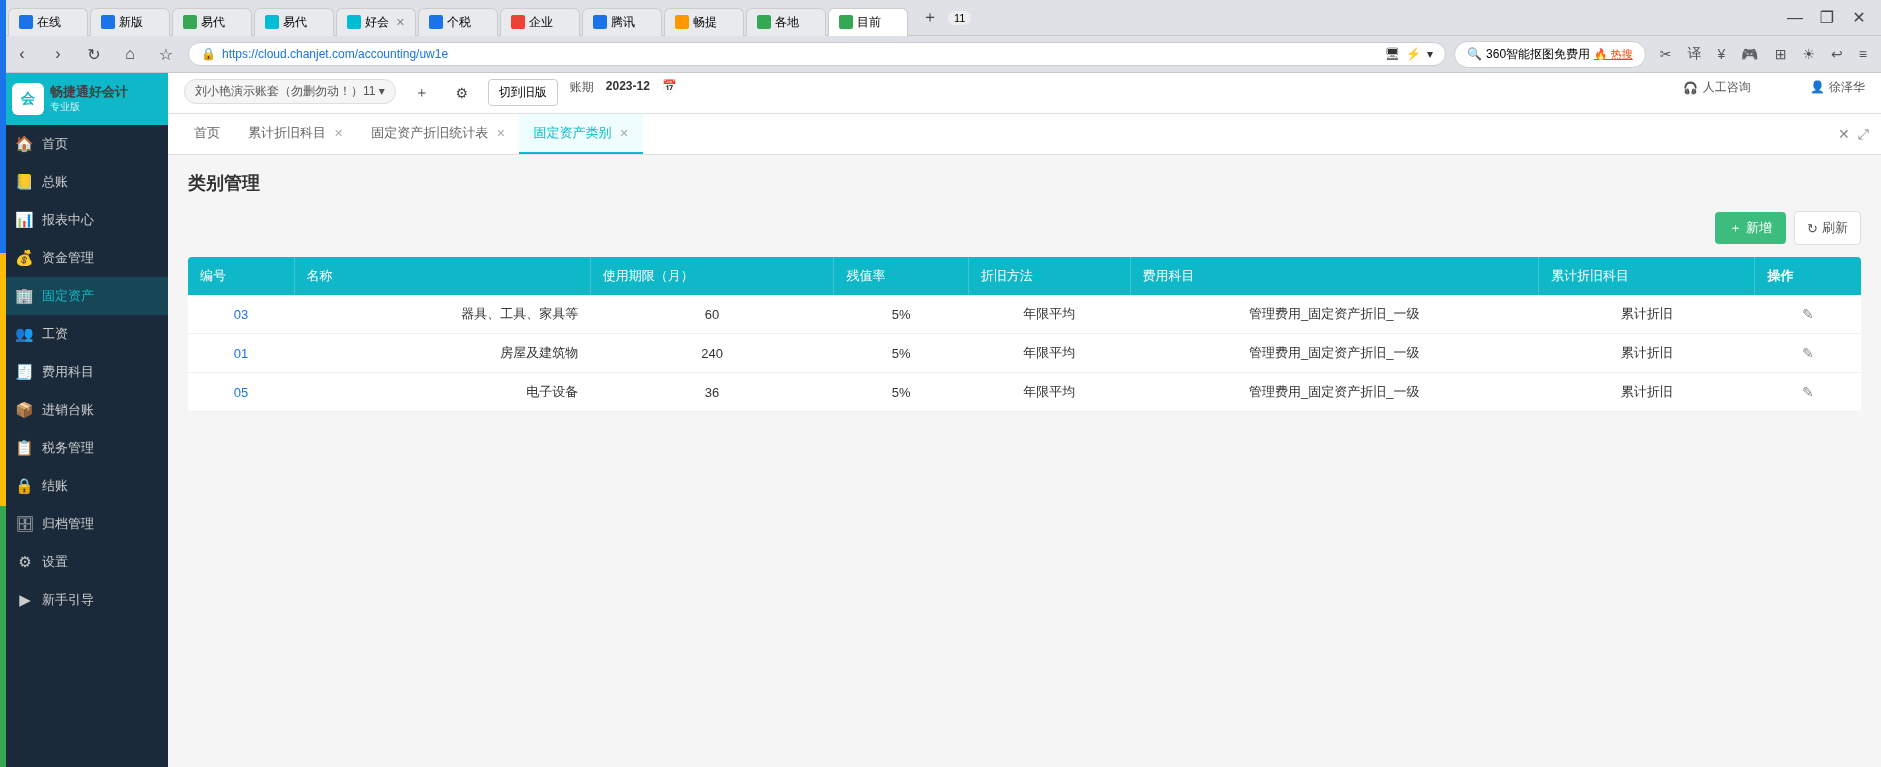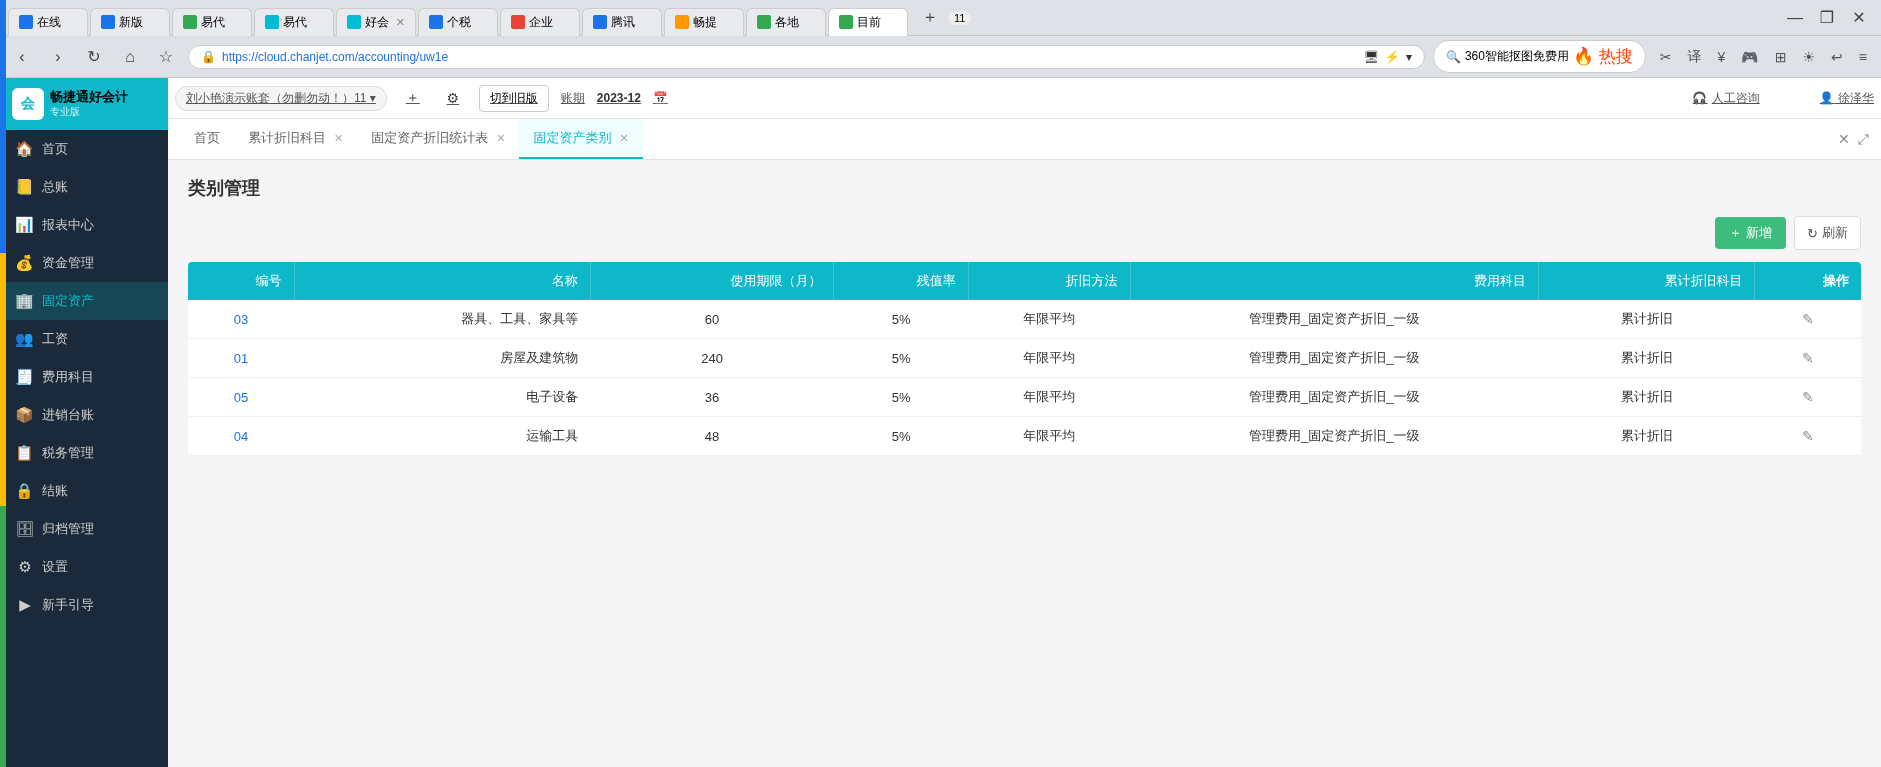--- a/index.html
+++ b/index.html
@@ -28,32 +28,32 @@
     .toolbar-icons { display: flex; gap: 4px; align-items: center; }
     .toolbar-icon-btn { background: none; border: none; cursor: pointer; color: #555; font-size: 14px; padding: 2px 6px; border-radius: 4px; }
 
     
     .app-wrapper { display: flex; height: calc(100vh - 72px); }
 
     
     .sidebar { width: 168px; background: #1a2a3a; color: #ccc; flex-shrink: 0; display: flex; flex-direction: column; overflow-y: auto; }
     .sidebar-logo { background: #0fb8c9; padding: 10px 12px; display: flex; align-items: center; gap: 6px; }
     .logo-icon { width: 32px; height: 32px; background: #fff; border-radius: 6px; display: flex; align-items: center; justify-content: center; color: #0fb8c9; font-weight: bold; font-size: 14px; }
-    .logo-text { color: #000000; font-size: 13px; font-weight: bold; line-height: 1.3; }
+    .logo-text { color: #404040; font-size: 13px; font-weight: bold; line-height: 1.3; }
     .logo-sub { font-size: 10px; color: rgba(255,255,255,0.8); }
     .sidebar-item { display: flex; align-items: center; padding: 10px 16px; cursor: pointer; color: #ccc; font-size: 13px; gap: 8px; }
     .sidebar-item.active { background: rgba(15,184,201,0.2); color: #0fb8c9; }
     .sidebar-item .s-icon { width: 18px; height: 18px; display: flex; align-items: center; justify-content: center; font-size: 15px; }
     .left-accent { position: fixed; left: 0; top: 0; width: 6px; height: 100vh; z-index: 999; }
     .accent-blue { background: #1a73e8; height: 33%; }
     .accent-yellow { background: #fbbc04; height: 33%; }
     .accent-green { background: #34a853; height: 34%; }
 
     
-    .top-bar { background: #fff; border-bottom: 1px solid #e0e0e0; padding: 6px 7px; display: flex; align-items: center; gap: 12px; font-size: 12px; color: #555; text-decoration: underline; }
+    .top-bar { background: #fff; border-bottom: 1px solid #e0e0e0; padding: 6px 16px; display: flex; align-items: flex-start; gap: 12px; font-size: 12px; color: #555; }
     .top-bar-right { margin-left: auto; display: flex; align-items: center; gap: 12px; }
     .account-badge { background: #f5f5f5; border: 1px solid #ddd; border-radius: 12px; padding: 3px 10px; font-size: 12px; cursor: pointer; }
     .period-label { color: #555; }
     .period-value { color: #333; font-weight: bold; }
     .calendar-icon { color: #0fb8c9; cursor: pointer; }
     .support-link { color: #555; cursor: pointer; display: flex; align-items: center; gap: 4px; }
     .user-label { color: #555; cursor: pointer; margin-left: 48px; }
 
     
     .content-area { flex: 1; display: flex; flex-direction: column; overflow: hidden; background: #f5f5f5; }
@@ -69,21 +69,21 @@
     
     .main-content { flex: 1; overflow-y: auto; padding: 16px 20px; }
     .page-title { font-size: 18px; font-weight: bold; color: #333; margin-bottom: 16px; }
     .toolbar { display: flex; justify-content: flex-end; align-items: center; gap: 8px; margin-bottom: 12px; }
     .btn-add { background: #3dbd7d; color: #fff; border: none; border-radius: 4px; padding: 7px 14px; font-size: 13px; cursor: pointer; display: flex; align-items: center; gap: 4px; }
     .btn-refresh { background: #fff; color: #555; border: 1px solid #ddd; border-radius: 4px; padding: 7px 12px; font-size: 13px; cursor: pointer; display: flex; align-items: center; gap: 4px; }
 
     
     .data-table { width: 100%; border-collapse: collapse; background: #fff; border-radius: 4px; overflow: hidden; }
     .data-table thead tr { background: #0fb8c9; }
-    .data-table thead th { color: #fff; padding: 10px 12px; text-align: right; font-weight: normal; font-size: 13px; border-right: 1px solid rgba(255,255,255,0.2); }
+    .data-table thead th { color: #fff; padding: 10px 12px; text-align: left; font-weight: normal; font-size: 13px; border-right: 1px solid rgba(255,255,255,0.2); }
     .data-table thead th:last-child { border-right: none; font-weight: bold; }
     .data-table tbody tr { border-bottom: 1px solid #f0f0f0; }
     .data-table tbody td { padding: 10px 12px; color: #333; font-size: 13px; text-align: center; }
     .data-table tbody td.code { color: #1a73e8; }
     .data-table tbody td.name { text-align: right; }
     .edit-icon { color: #888; cursor: pointer; font-size: 14px; }
   </style>
 </head>
 <body>
 
@@ -159,21 +159,21 @@
   <div class="url-bar">
     <span class="lock-icon">🔒</span>
     <span class="url-text">https://cloud.chanjet.com/accounting/uw1e</span>
     <span>🖥</span>
     <span>⚡</span>
     <span>▾</span>
   </div>
   <div class="search-bar">
     <span>🔍</span>
     <span>360智能抠图免费用</span>
-    <span style="color:#ff4500; font-size:17px;">🔥 热搜</span>
+    <span style="color:#ff4500; font-size:11px;text-decoration:underline;">🔥 热搜</span>
   </div>
   <div class="toolbar-icons">
     <button class="toolbar-icon-btn">✂</button>
     <button class="toolbar-icon-btn">译</button>
     <button class="toolbar-icon-btn">¥</button>
     <button class="toolbar-icon-btn">🎮</button>
     <button class="toolbar-icon-btn">⊞</button>
     <button class="toolbar-icon-btn">☀</button>
     <button class="toolbar-icon-btn">↩</button>
     <button class="toolbar-icon-btn">≡</button>
@@ -345,29 +345,19 @@
               <tr>
     <td class="code">05</td>
     <td class="name">电子设备</td>
     <td>36</td>
     <td>5%</td>
     <td>年限平均</td>
     <td>管理费用_固定资产折旧_一级</td>
     <td>累计折旧</td>
     <td><span class="edit-icon">✎</span></td>
   </tr>
-              <tr>
-    <td class="code">04</td>
-    <td class="name">运输工具</td>
-    <td>48</td>
-    <td>5%</td>
-    <td>年限平均</td>
-    <td>管理费用_固定资产折旧_一级</td>
-    <td>累计折旧</td>
-    <td><span class="edit-icon">✎</span></td>
-  </tr>
             </tbody>
         </table>
       </div>
 
     </div>
   </div>
 </div>
 
 </body></html>

